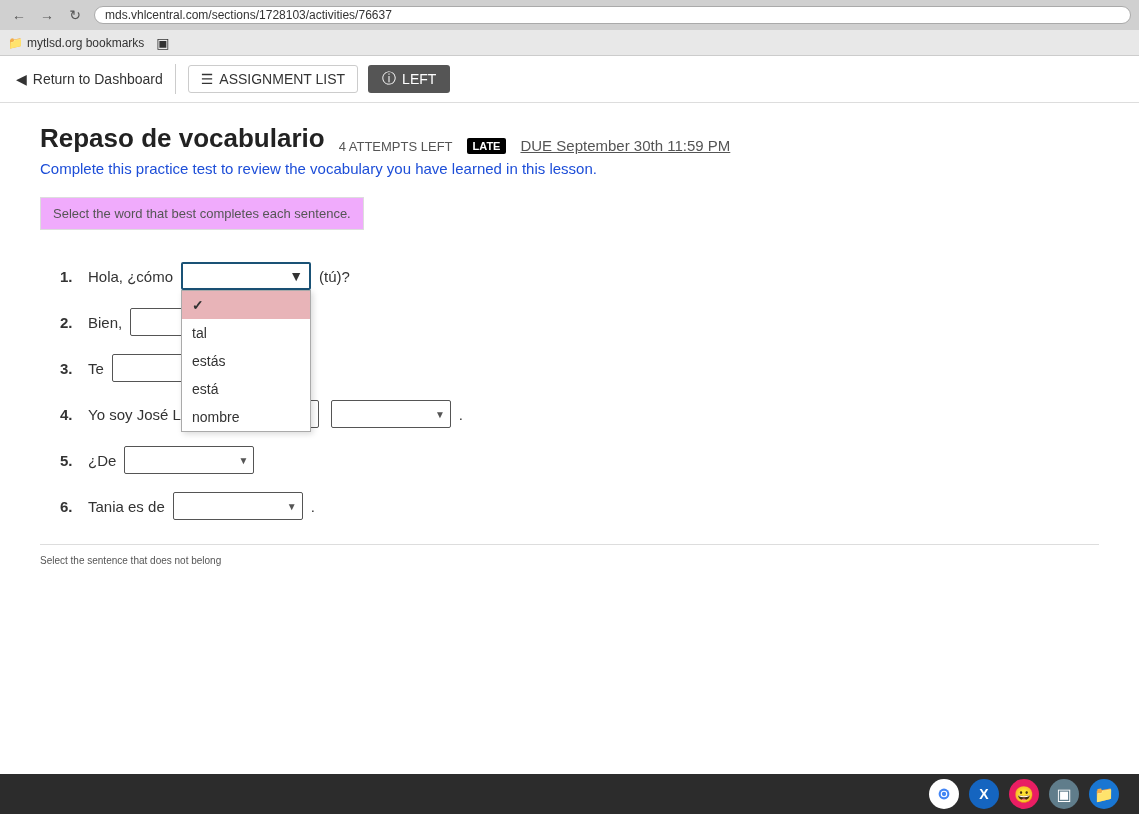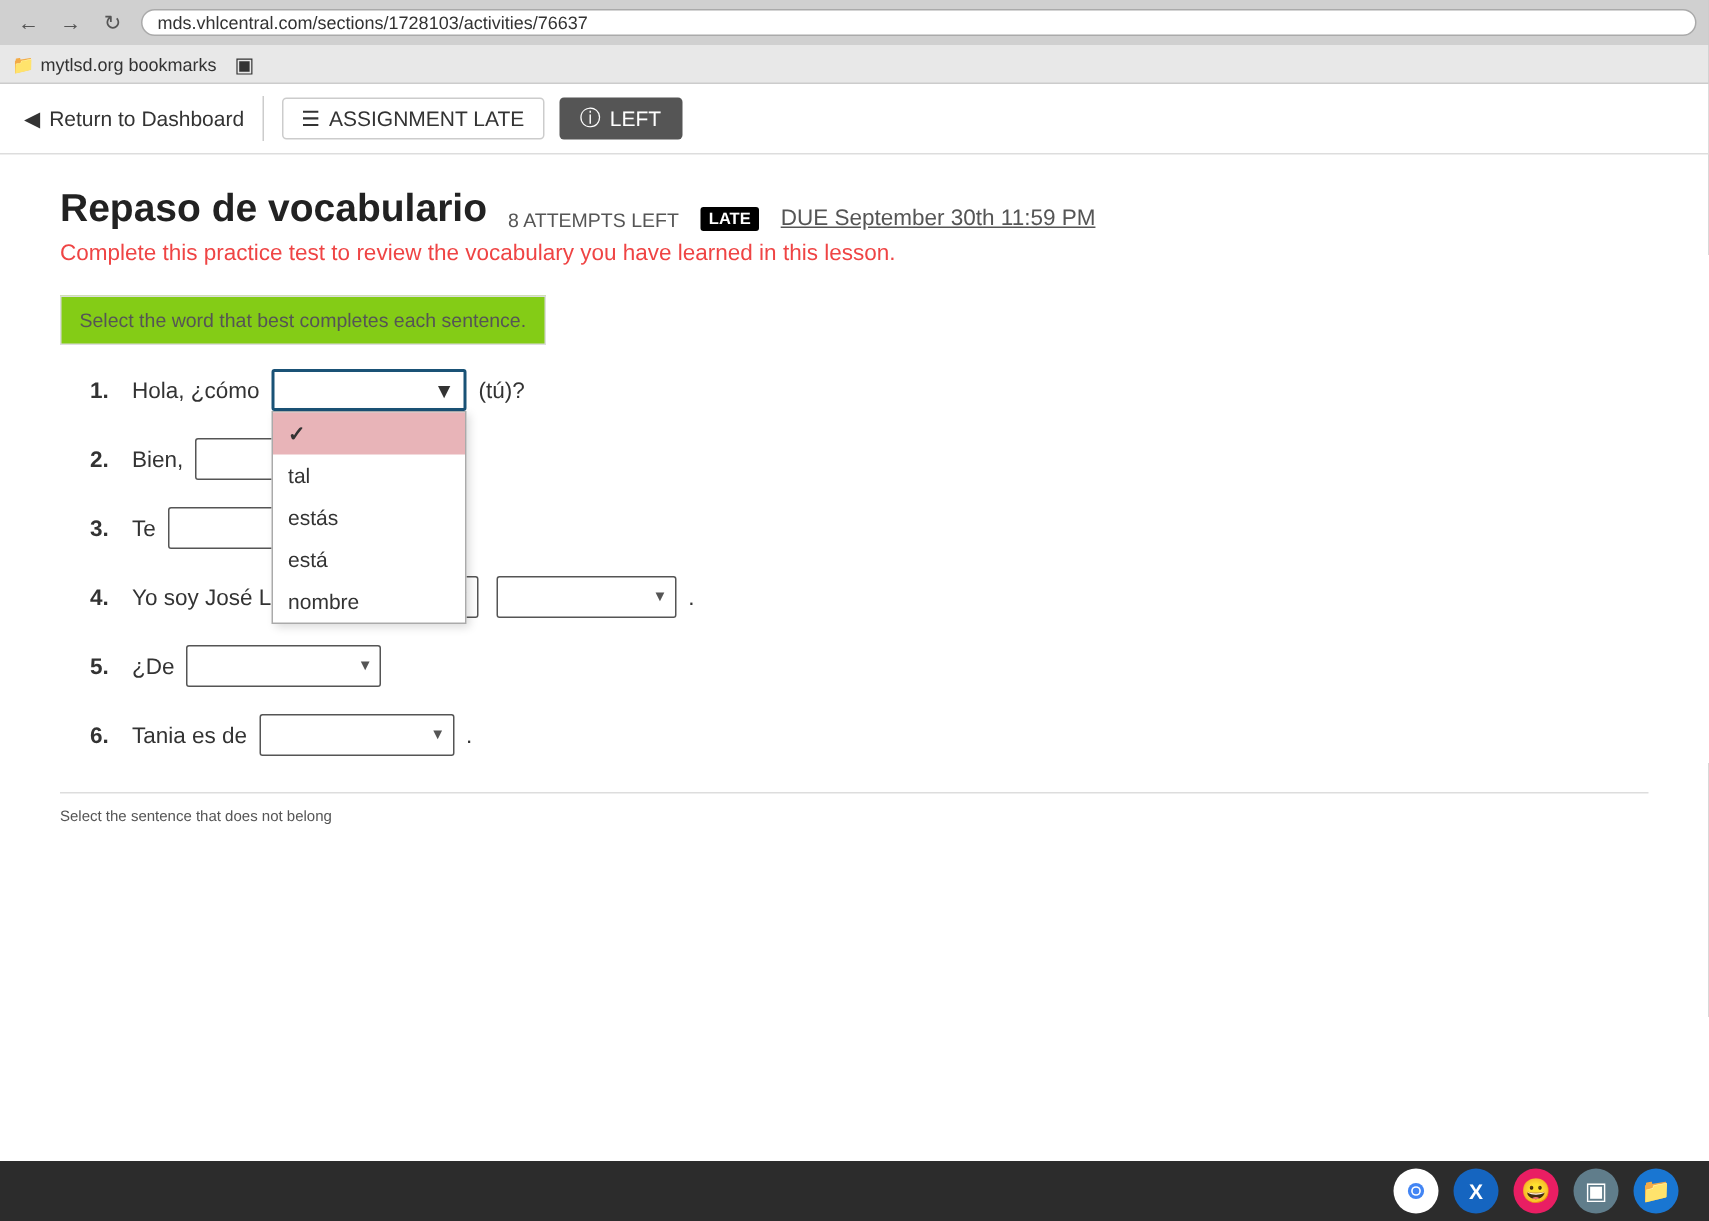--- a/index.html
+++ b/index.html
@@ -182,32 +182,32 @@
     }
 
     .due-date {
       font-size: 15px;
       color: #555;
       text-decoration: underline;
     }
 
     .assignment-subtitle {
       font-size: 15px;
-      color: #ef4444;
+      color: #1d4ed8;
       margin-bottom: 20px;
     }
 
     .instructions {
       font-size: 13px;
       color: #555;
-      margin-bottom: 16px;
+      margin-bottom: 32px;
       border: 1px solid #ddd;
       padding: 8px 12px;
       display: inline-block;
-      background: #84cc16;
+      background: #f0abfc;
     }
 
     
     .questions-container {
       display: flex;
       flex-direction: column;
       gap: 18px;
       margin-left: 20px;
     }
 
@@ -384,34 +384,34 @@
   <div class="page-content">
 
     <div class="top-nav">
       <button class="return-btn">
         <span>◀</span>
         <span>Return to Dashboard</span>
       </button>
       <div class="divider-v"></div>
       <button class="assignment-list-btn">
         <span>☰</span>
-        <span>ASSIGNMENT LATE</span>
+        <span>ASSIGNMENT LIST</span>
       </button>
       <button class="info-btn">
         <span>ⓘ</span>
         <span>LEFT</span>
       </button>
     </div>
 
     <div class="main-area">
 
       
       <div class="assignment-header">
         <span class="assignment-title">Repaso de vocabulario</span>
-        <span class="attempts-left">8 ATTEMPTS LEFT</span>
+        <span class="attempts-left">4 ATTEMPTS LEFT</span>
         <span class="late-badge">LATE</span>
         <span class="due-date">DUE September 30th 11:59 PM</span>
       </div>
 
       <div class="assignment-subtitle">Complete this practice test to review the vocabulary you have learned in this lesson.</div>
 
       <div class="instructions">Select the word that best completes each sentence.</div>
 
       
       <div class="questions-container">

